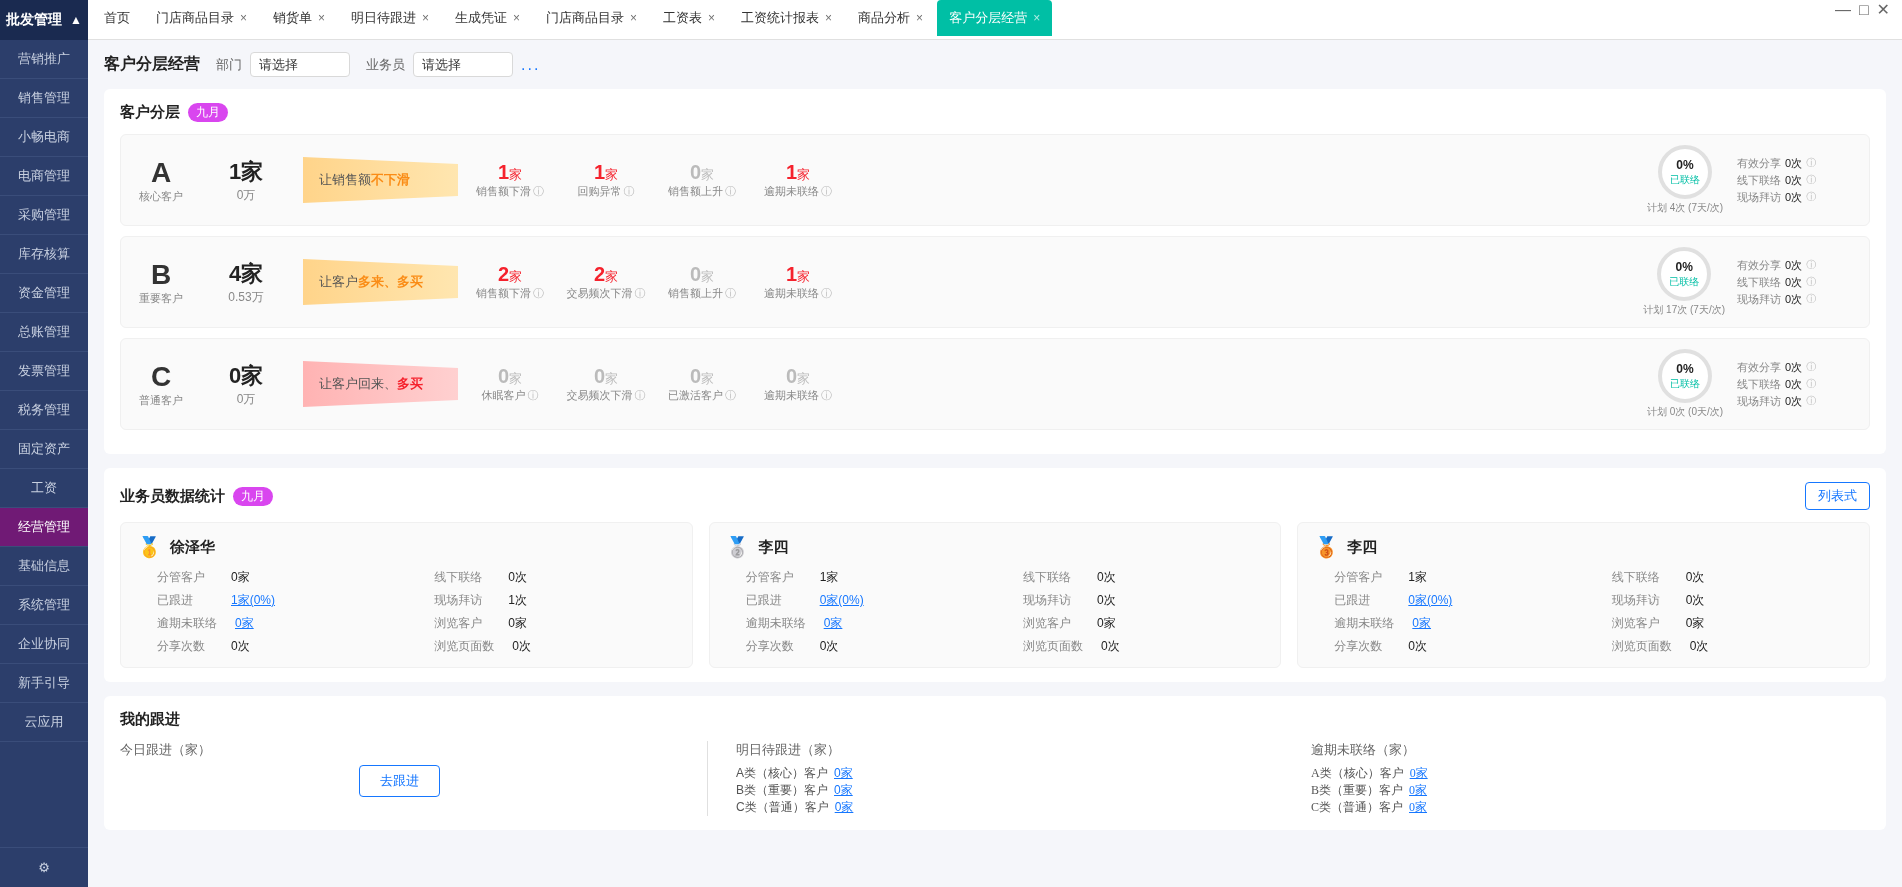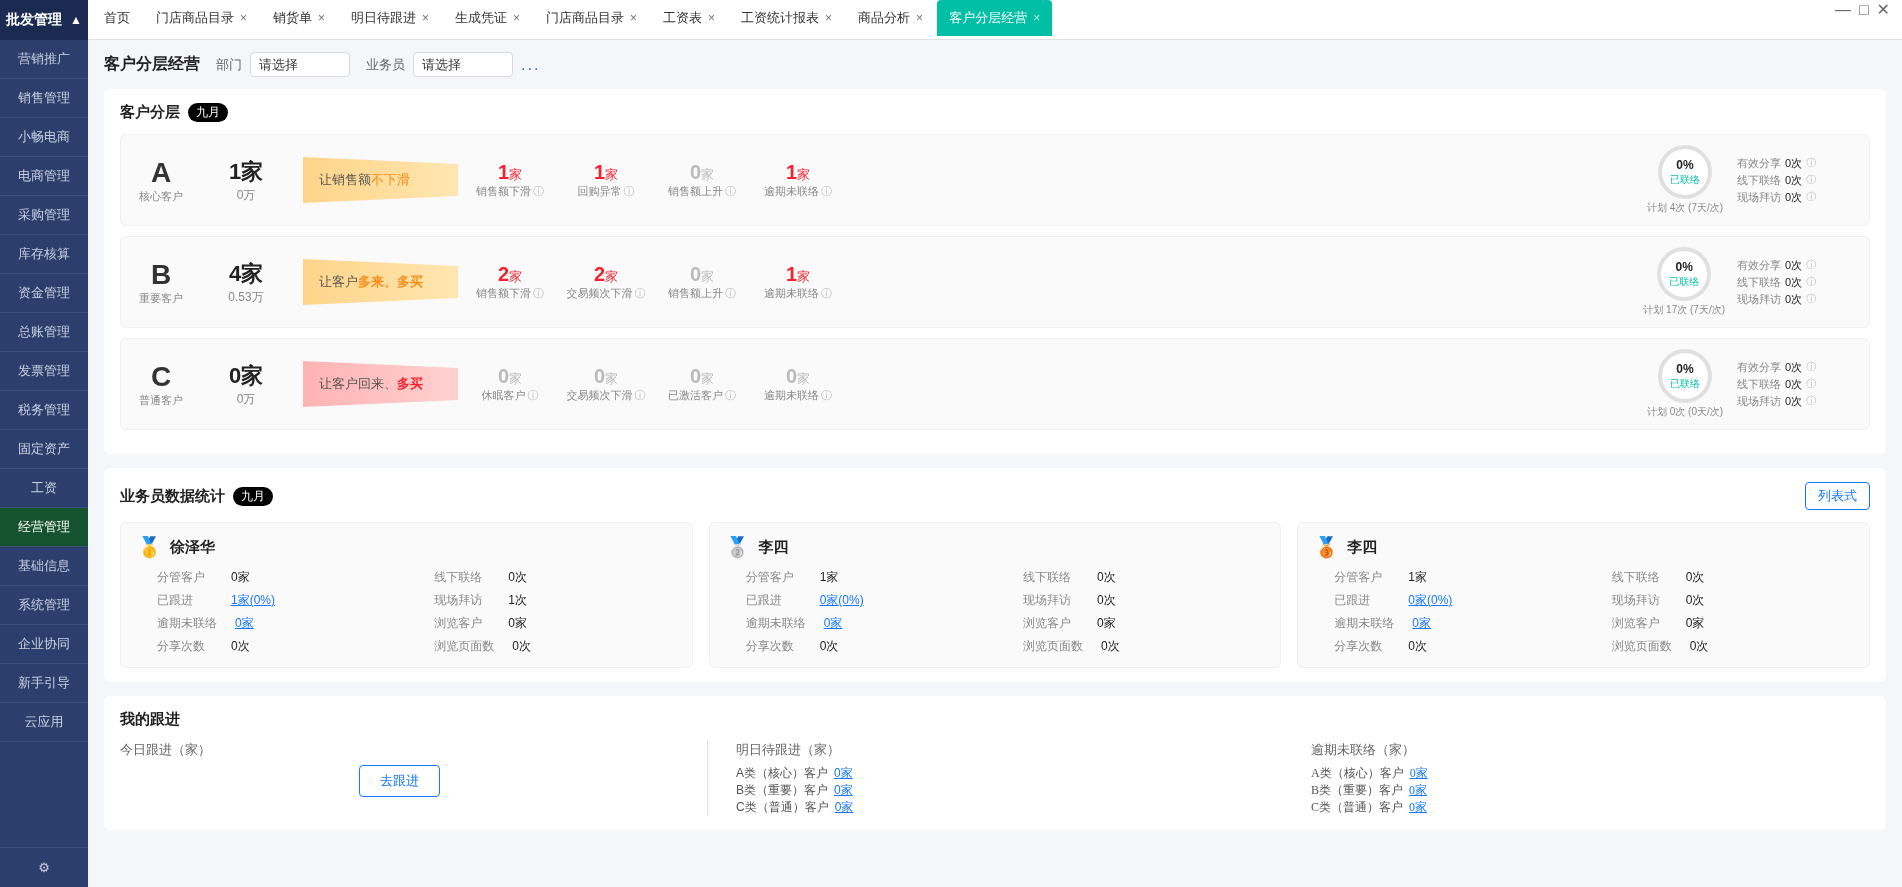--- a/index.html
+++ b/index.html
@@ -27,21 +27,21 @@
       height: 40px;
     }
     .sidebar-item {
       padding: 10px 0;
       text-align: center;
       font-size: 13px;
       color: #c8d0e0;
       cursor: pointer;
       border-bottom: 1px solid #3a4d7a;
     }
-    .sidebar-item.active { background: #14532d; color: #fff; }
+    .sidebar-item.active { background: #701a75; color: #fff; }
     .sidebar-gear {
       margin-top: auto;
       padding: 12px 0;
       text-align: center;
       color: #c8d0e0;
       cursor: pointer;
       border-top: 1px solid #3a4d7a;
     }
 
     
@@ -139,21 +139,21 @@
       margin-bottom: 14px;
     }
     .section-header {
       display: flex;
       align-items: center;
       margin-bottom: 12px;
       gap: 8px;
     }
     .section-title { font-size: 15px; font-weight: bold; color: #222; }
     .section-badge {
-      background: #000000;
+      background: #d946ef;
       color: #fff;
       border-radius: 10px;
       padding: 1px 8px;
       font-size: 12px;
     }
     .section-action {
       margin-left: auto;
     }
     .btn-outline {
       border: 1px solid #1677ff;
@@ -420,21 +420,21 @@
             <div class="tier-label">
               <span class="tier-letter">A</span>
               <span class="tier-name">核心客户</span>
             </div>
             <div class="tier-main">
               <span class="tier-count">1家</span>
               <span class="tier-amount">0万</span>
             </div>
             <div style="min-width: 155px; max-width: 170px; height: 50px; position: relative; display: flex; align-items: center;">
               <div style="width: 155px; height: 46px; background: linear-gradient(90deg, rgb(255, 212, 138), rgb(255, 230, 176)); clip-path: polygon(0px 0px, 100% 15%, 100% 85%, 0px 100%); position: absolute; left: 0px; top: 2px;"></div>
-              <div style="position: relative; z-index: 1; padding-left: 16px; font-size: 13px; color: rgb(85, 85, 85);">让销售额<span style="color:#fa8c16;font-weight:normal;">不下滑</span></div>
+              <div style="position: relative; z-index: 1; padding-left: 16px; font-size: 13px; color: rgb(85, 85, 85);">让销售额<span style="color:#fa8c16;font-weight:bold;">不下滑</span></div>
             </div>
             <div class="tier-stats">
               <div class="tier-stat-item">
                 <span class="stat-num" style="color:#f5222d">1<span style="font-size:13px;font-weight:normal;">家</span></span>
                 <span class="stat-label">销售额下滑 <span class="info-icon">ⓘ</span></span>
               </div>
               <div class="tier-stat-item">
                 <span class="stat-num" style="color:#f5222d">1<span style="font-size:13px;font-weight:normal;">家</span></span>
                 <span class="stat-label">回购异常 <span class="info-icon">ⓘ</span></span>
               </div>

